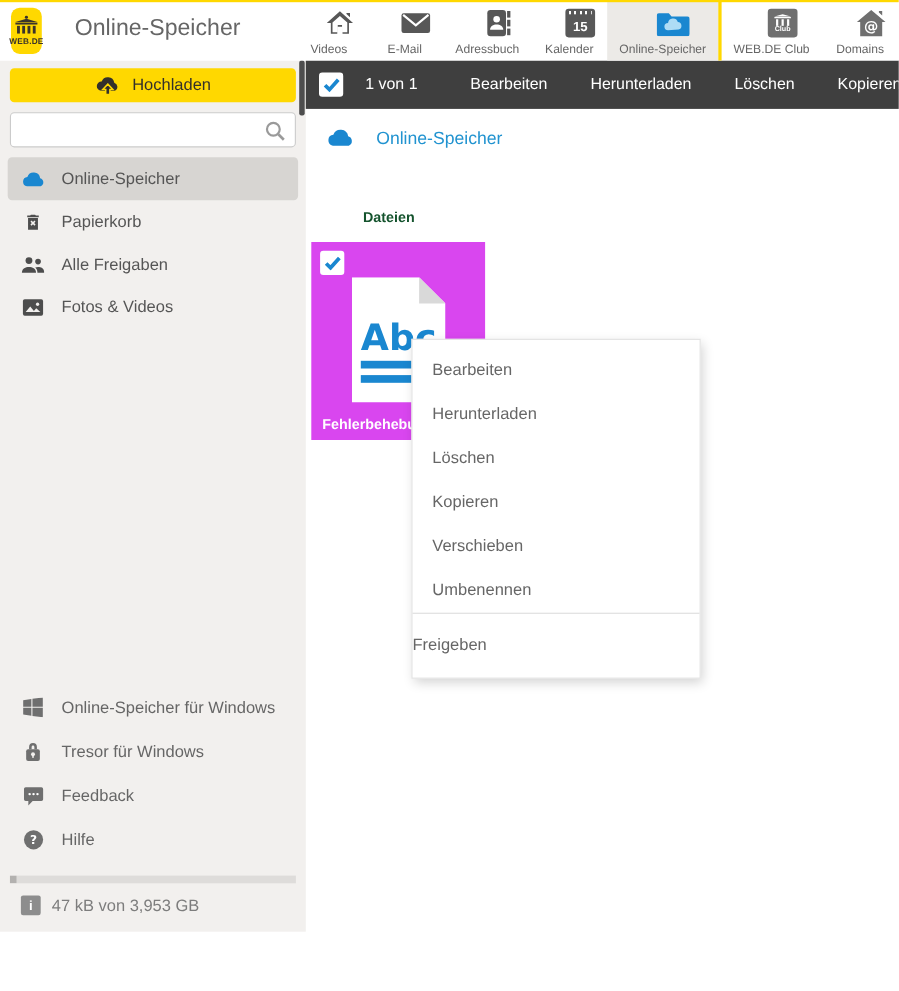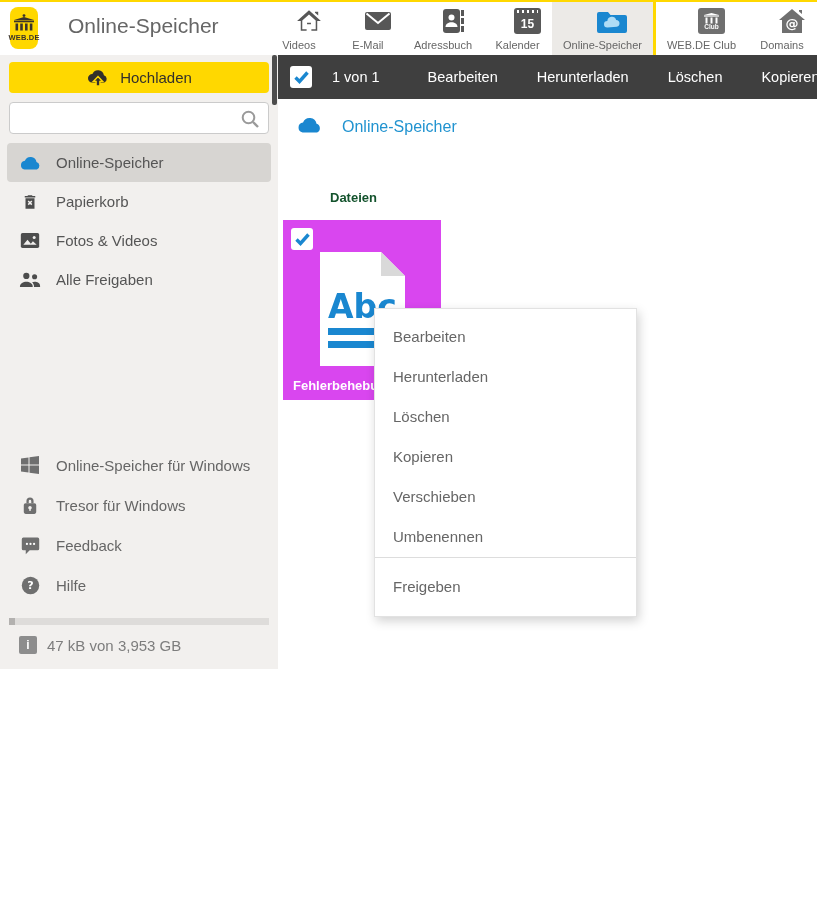--- a/index.html
+++ b/index.html
@@ -36,21 +36,21 @@
   
   .toolbar { position:absolute; left:278px; top:55px; width:539px; height:44px; background:#3f3f3f;
              display:flex; align-items:center; color:#fff; overflow:hidden; white-space:nowrap; z-index:15;gap:11px; }
   .checkbox { width:22px; height:22px; background:#fff; border-radius:3px; flex:0 0 auto;
               display:flex; align-items:center; justify-content:center; cursor:pointer; }
   .toolbar .checkbox { margin-left:12px; }
   .sel-count { font-size:14.5px; margin:0 23px 0 9px; }
   .tb-action { font-size:14.5px; padding:0 14px; line-height:44px; cursor:pointer; }
 
   
-  .sidebar { position:absolute; left:0; top:55px; width:278px; height:614px; background:#f2f0ee; z-index:10; }
+  .sidebar { position:absolute; left:0; top:55px; width:278px; height:792px; background:#f2f0ee; z-index:10; }
   .scroll-thumb { position:absolute; top:0; right:1px; width:5px; height:50px; background:#4d4d4d; border-radius:2px; }
   .upload-btn { margin:7px 9px 0; height:31px; background:#ffd800; border-radius:4px;
                 display:flex; align-items:center; justify-content:center; gap:10px;
                 color:#33302b; font-size:15px; cursor:pointer; }
   .search-box { margin:9px 9px 0; height:32px; background:#fff; border:1px solid #cbcbcb;
                 border-radius:4px; position:relative; }
   .search-box input { position:absolute; inset:0; border:0; outline:0; background:transparent;
                       padding:0 34px 0 10px; font-size:14px; color:#444; font-family:inherit; }
   .search-box .mag { position:absolute; right:8px; top:6px; }
   .side-list { margin-top:9px; }
@@ -80,21 +80,21 @@
   .tile .checkbox { position:absolute; left:8px; top:8px; }
   .tile .doc { position:absolute; left:37px; top:32px; }
   .tile .fname { position:absolute; left:10px; right:2px; bottom:7px; color:#fff; font-size:13px;
                  font-weight:bold; white-space:nowrap; overflow:hidden; }
 
   .ctx-menu { position:absolute; left:96px; top:209px; width:263px; background:#fff;
               border:1px solid #e2e2e2; box-shadow:2px 4px 10px rgba(0,0,0,.18); z-index:25;
               padding-top:8px; }
   .ctx-item { height:40px; line-height:40px; padding-left:18px; font-size:15px; color:#666; cursor:pointer; }
   .ctx-divider { border-top:1px solid #ddd; margin-top:0; }
-  .ctx-footer-item { height:58px; line-height:58px; padding-left:18px; font-size:15px; color:#666; cursor:pointer; }
+  .ctx-footer-item { height:58px; line-height:58px; font-size:15px; color:#666; cursor:pointer; }
 </style>
 </head>
 <body>
 
 <div class="topline"></div>
 
 <div class="header">
   <div class="logo">
     <svg width="24" height="18" viewBox="0 0 24 18">
       <circle cx="12" cy="1.6" r="1.4" fill="#3a332b"></circle>
@@ -233,38 +233,38 @@
     <div class="side-item">
       <span class="ic">
         <svg width="18" height="20" viewBox="0 0 24 24">
             <path d="M6 21h12V7H6v14zM8.9 11.4l1.4-1.4 1.7 1.7 1.7-1.7 1.4 1.4-1.7 1.7 1.7 1.7-1.4 1.4-1.7-1.7-1.7 1.7-1.4-1.4 1.7-1.7-1.7-1.7zM15.5 4l-1-1h-5l-1 1H5v2h14V4h-3.5z" fill="#4d4d4d"></path>
           </svg>
       </span>
       <span>Papierkorb</span>
     </div>
     <div class="side-item">
       <span class="ic">
-        <svg width="20" height="17" viewBox="0 0 24 20">
-            <rect x="1" y="1" width="22" height="18" rx="2" fill="#4d4d4d"></rect>
-            <path d="M4 15 l5-6 4 4.8 2.5-3 4.5 4.2 Z" fill="#f2f0ee"></path>
-            <circle cx="17" cy="6.5" r="1.8" fill="#f2f0ee"></circle>
-          </svg>
-      </span>
-      <span>Fotos &amp; Videos</span>
-    </div>
-    <div class="side-item">
-      <span class="ic">
         <svg width="22" height="16" viewBox="0 0 24 17">
             <circle cx="8" cy="4" r="3.4" fill="#4d4d4d"></circle>
             <circle cx="17" cy="5" r="2.8" fill="#4d4d4d"></circle>
             <path d="M1 16 c0-4 3.7-5.6 7-5.6 s7 1.6 7 5.6 Z" fill="#4d4d4d"></path>
             <path d="M16.4 16 c0-2.3-.9-3.9-2.2-5 .9-.4 1.9-.6 2.8-.6 2.8 0 6 1.3 6 4.6 V16 Z" fill="#4d4d4d"></path>
           </svg>
       </span>
       <span>Alle Freigaben</span>
+    </div>
+    <div class="side-item">
+      <span class="ic">
+        <svg width="20" height="17" viewBox="0 0 24 20">
+            <rect x="1" y="1" width="22" height="18" rx="2" fill="#4d4d4d"></rect>
+            <path d="M4 15 l5-6 4 4.8 2.5-3 4.5 4.2 Z" fill="#f2f0ee"></path>
+            <circle cx="17" cy="6.5" r="1.8" fill="#f2f0ee"></circle>
+          </svg>
+      </span>
+      <span>Fotos &amp; Videos</span>
     </div>
   </div>
 
   <div class="side-footer">
     <div class="foot-item">
       <span class="ic">
         <svg width="18" height="18" viewBox="0 0 18 18">
             <path d="M0 2.5 L7.5 1.4 V8.5 H0 Z" fill="#6f6f6f"></path>
             <path d="M8.5 1.2 L18 0 V8.5 H8.5 Z" fill="#6f6f6f"></path>
             <path d="M0 9.5 H7.5 V16.6 L0 15.5 Z" fill="#6f6f6f"></path>

